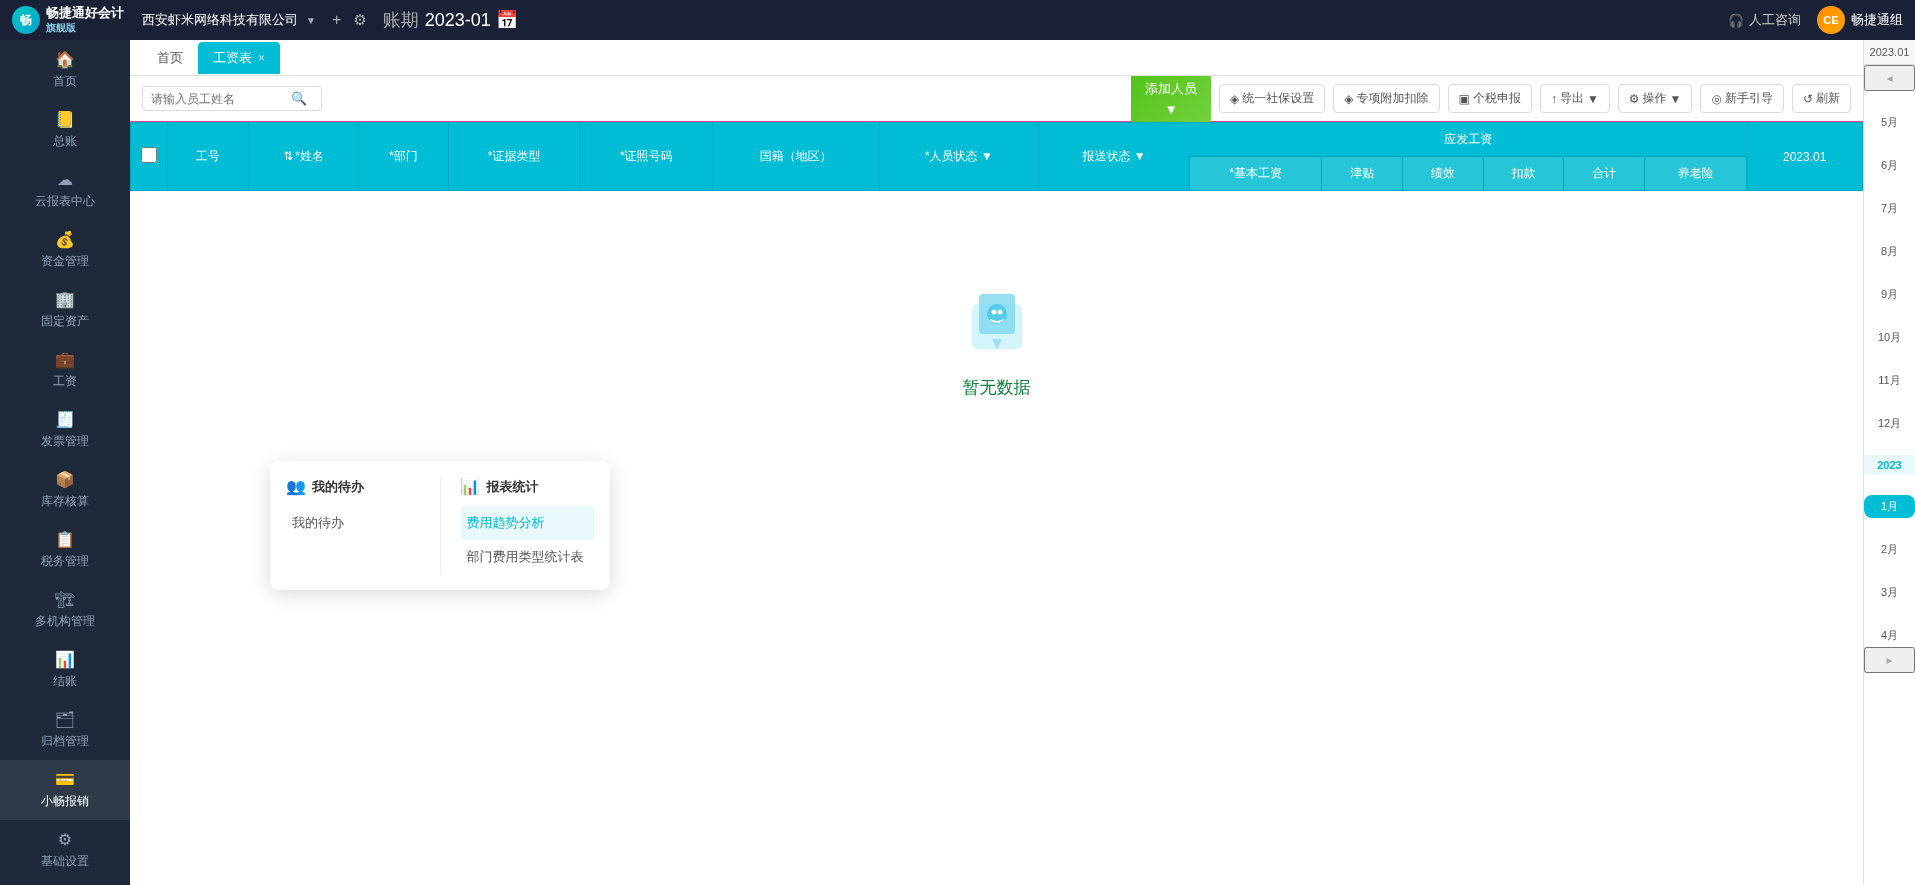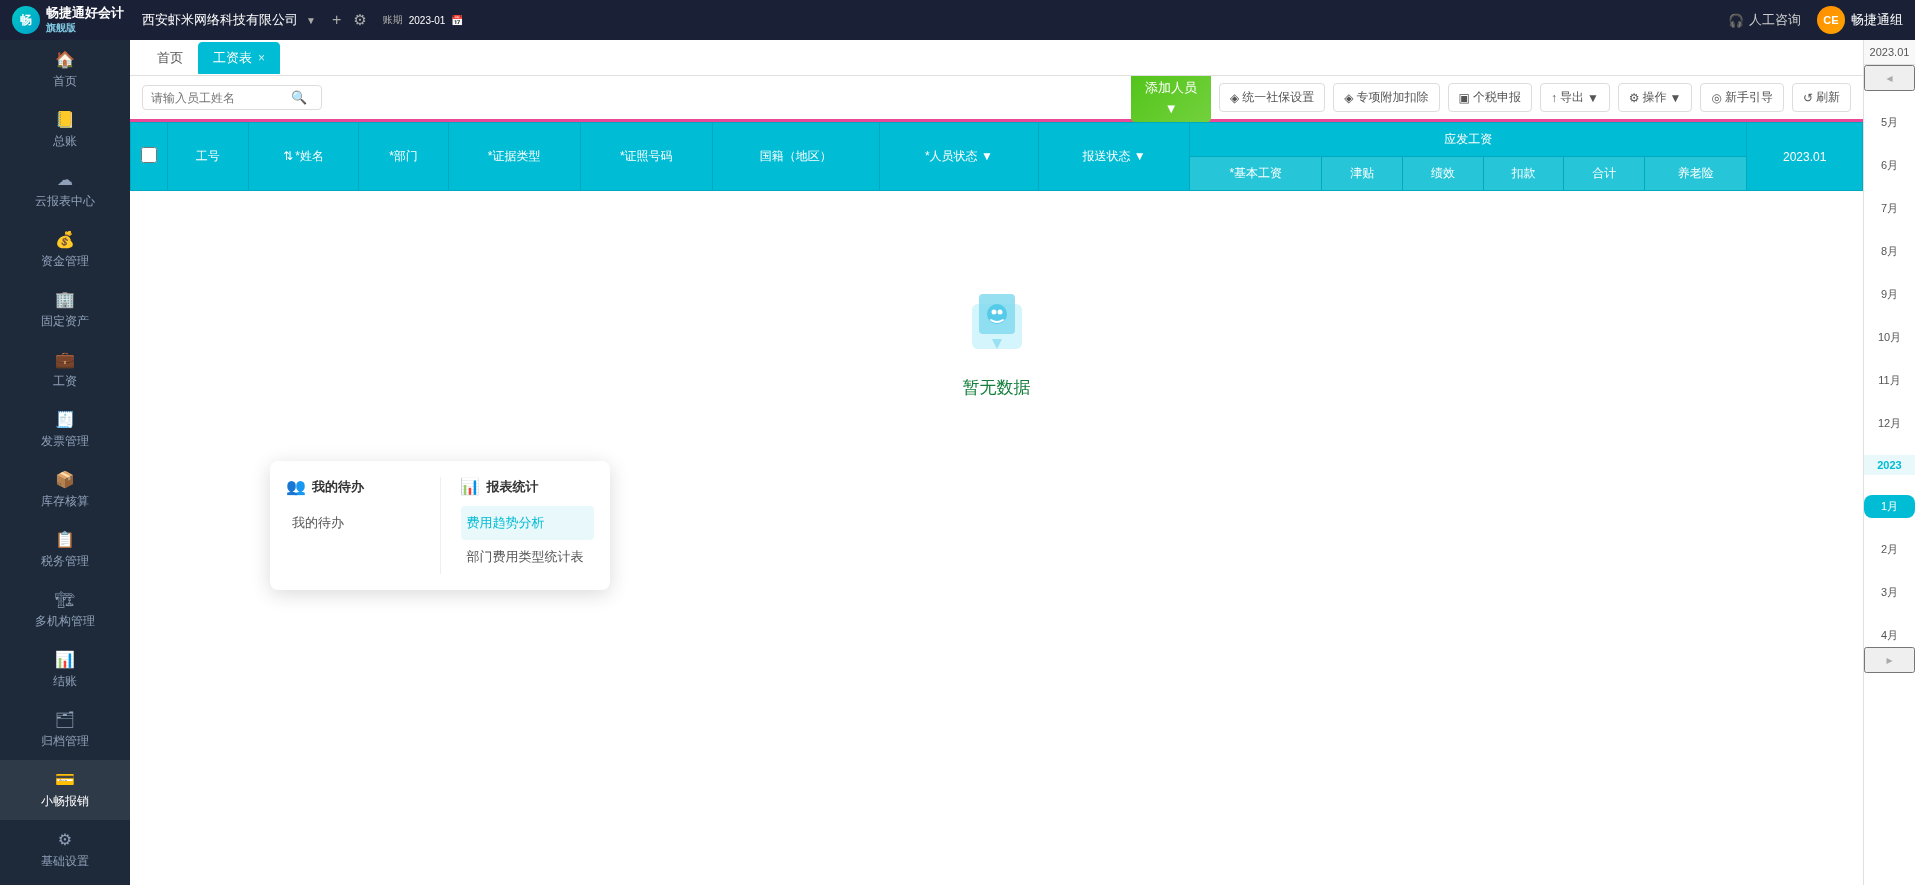--- a/index.html
+++ b/index.html
@@ -32,21 +32,21 @@
 
     .company-area {
       display: flex; align-items: center; gap: 8px;
       color: #ccc; font-size: 13px; margin-left: 10px;
       cursor: pointer;
     }
     .company-name { color: #fff; }
     .chevron-down { color: #aaa; font-size: 10px; }
 
     .header-icons { display: flex; align-items: center; gap: 12px; margin-left: 16px; color: #aaa; font-size: 16px; }
-    .period-area { display: flex; align-items: center; gap: 6px; color: #ccc; font-size: 10px; margin-left: 16px; }
+    .period-area { display: flex; align-items: center; gap: 6px; color: #ccc; font-size: 18px; margin-left: 16px; }
     .period-label { color: #aaa; }
     .period-value { color: #fff; }
 
     .header-right { margin-left: auto; display: flex; align-items: center; gap: 16px; }
     .support-btn { display: flex; align-items: center; gap: 4px; color: #ccc; font-size: 13px; cursor: pointer; }
     .user-area { display: flex; align-items: center; gap: 6px; cursor: pointer; }
     .avatar { width: 28px; height: 28px; border-radius: 50%; background: linear-gradient(135deg, #ff8c00, #ffa500); display: flex; align-items: center; justify-content: center; color: white; font-size: 11px; font-weight: bold; }
     .user-name { color: #fff; font-size: 13px; }
 
     
@@ -108,21 +108,21 @@
 
     
     .toolbar {
       height: 46px;
       background: #fff;
       display: flex;
       align-items: center;
       padding: 0 12px;
       gap: 22px;
       flex-shrink: 0;
-      border-bottom: 3px solid #ec4899;
+      border-bottom: 1px solid #ec4899;
     }
     .search-box {
       display: flex; align-items: center;
       border: 1px solid #ddd;
       border-radius: 4px;
       padding: 4px 8px;
       width: 180px;
       background: #fff;
     }
     .search-input {

